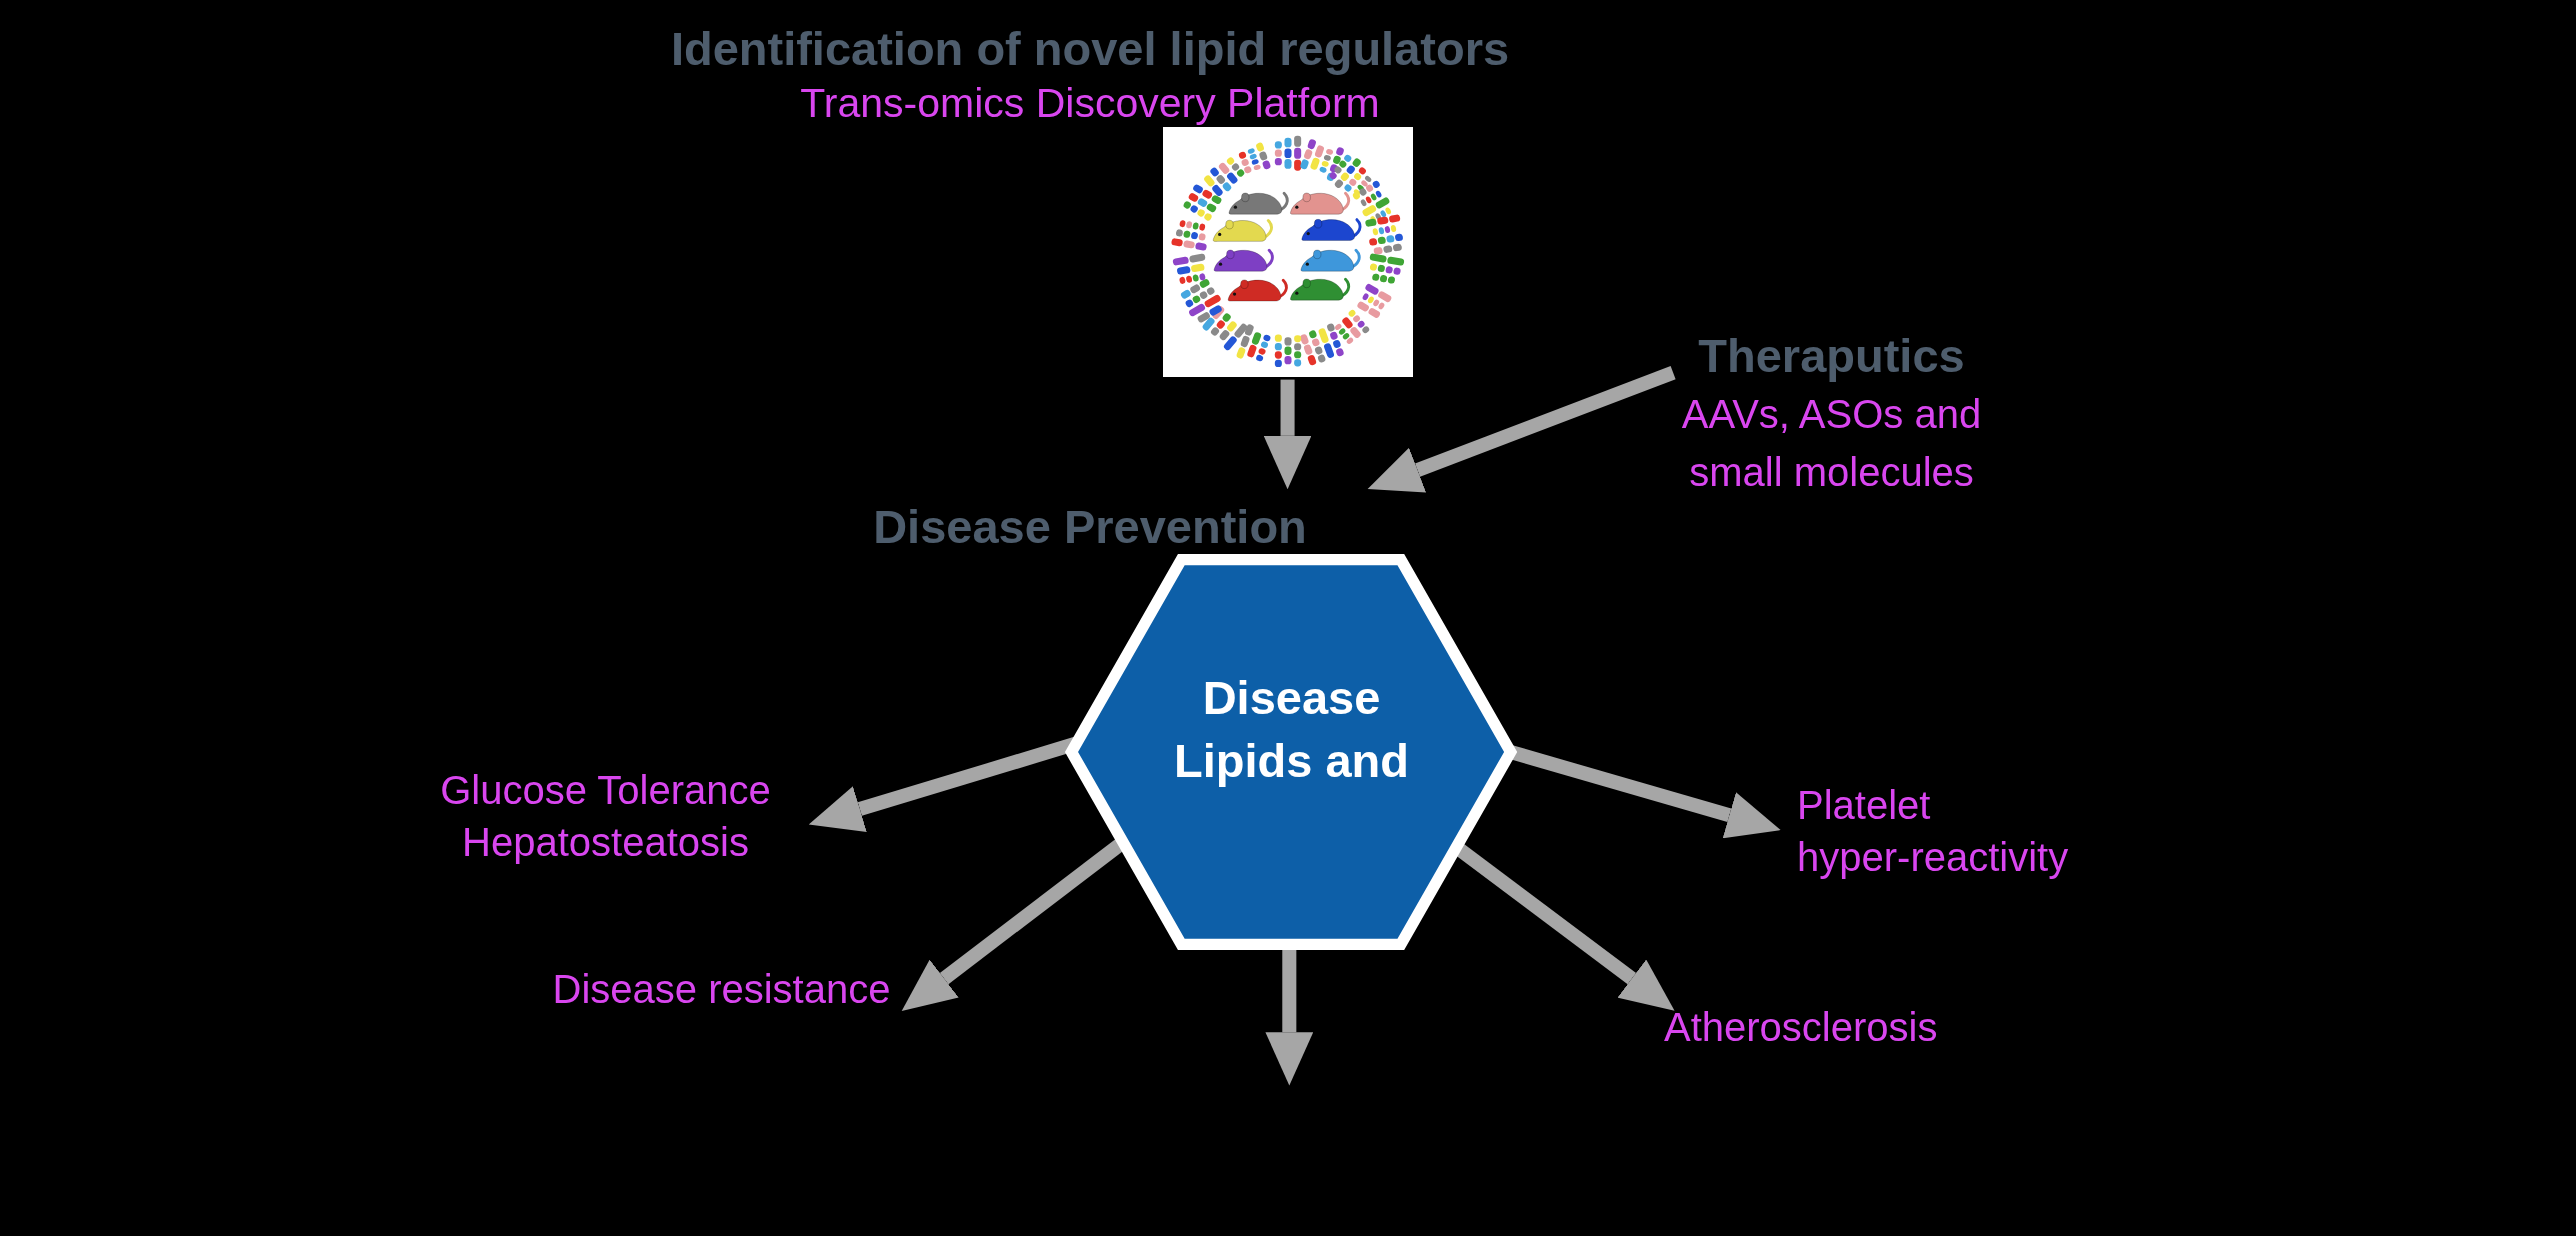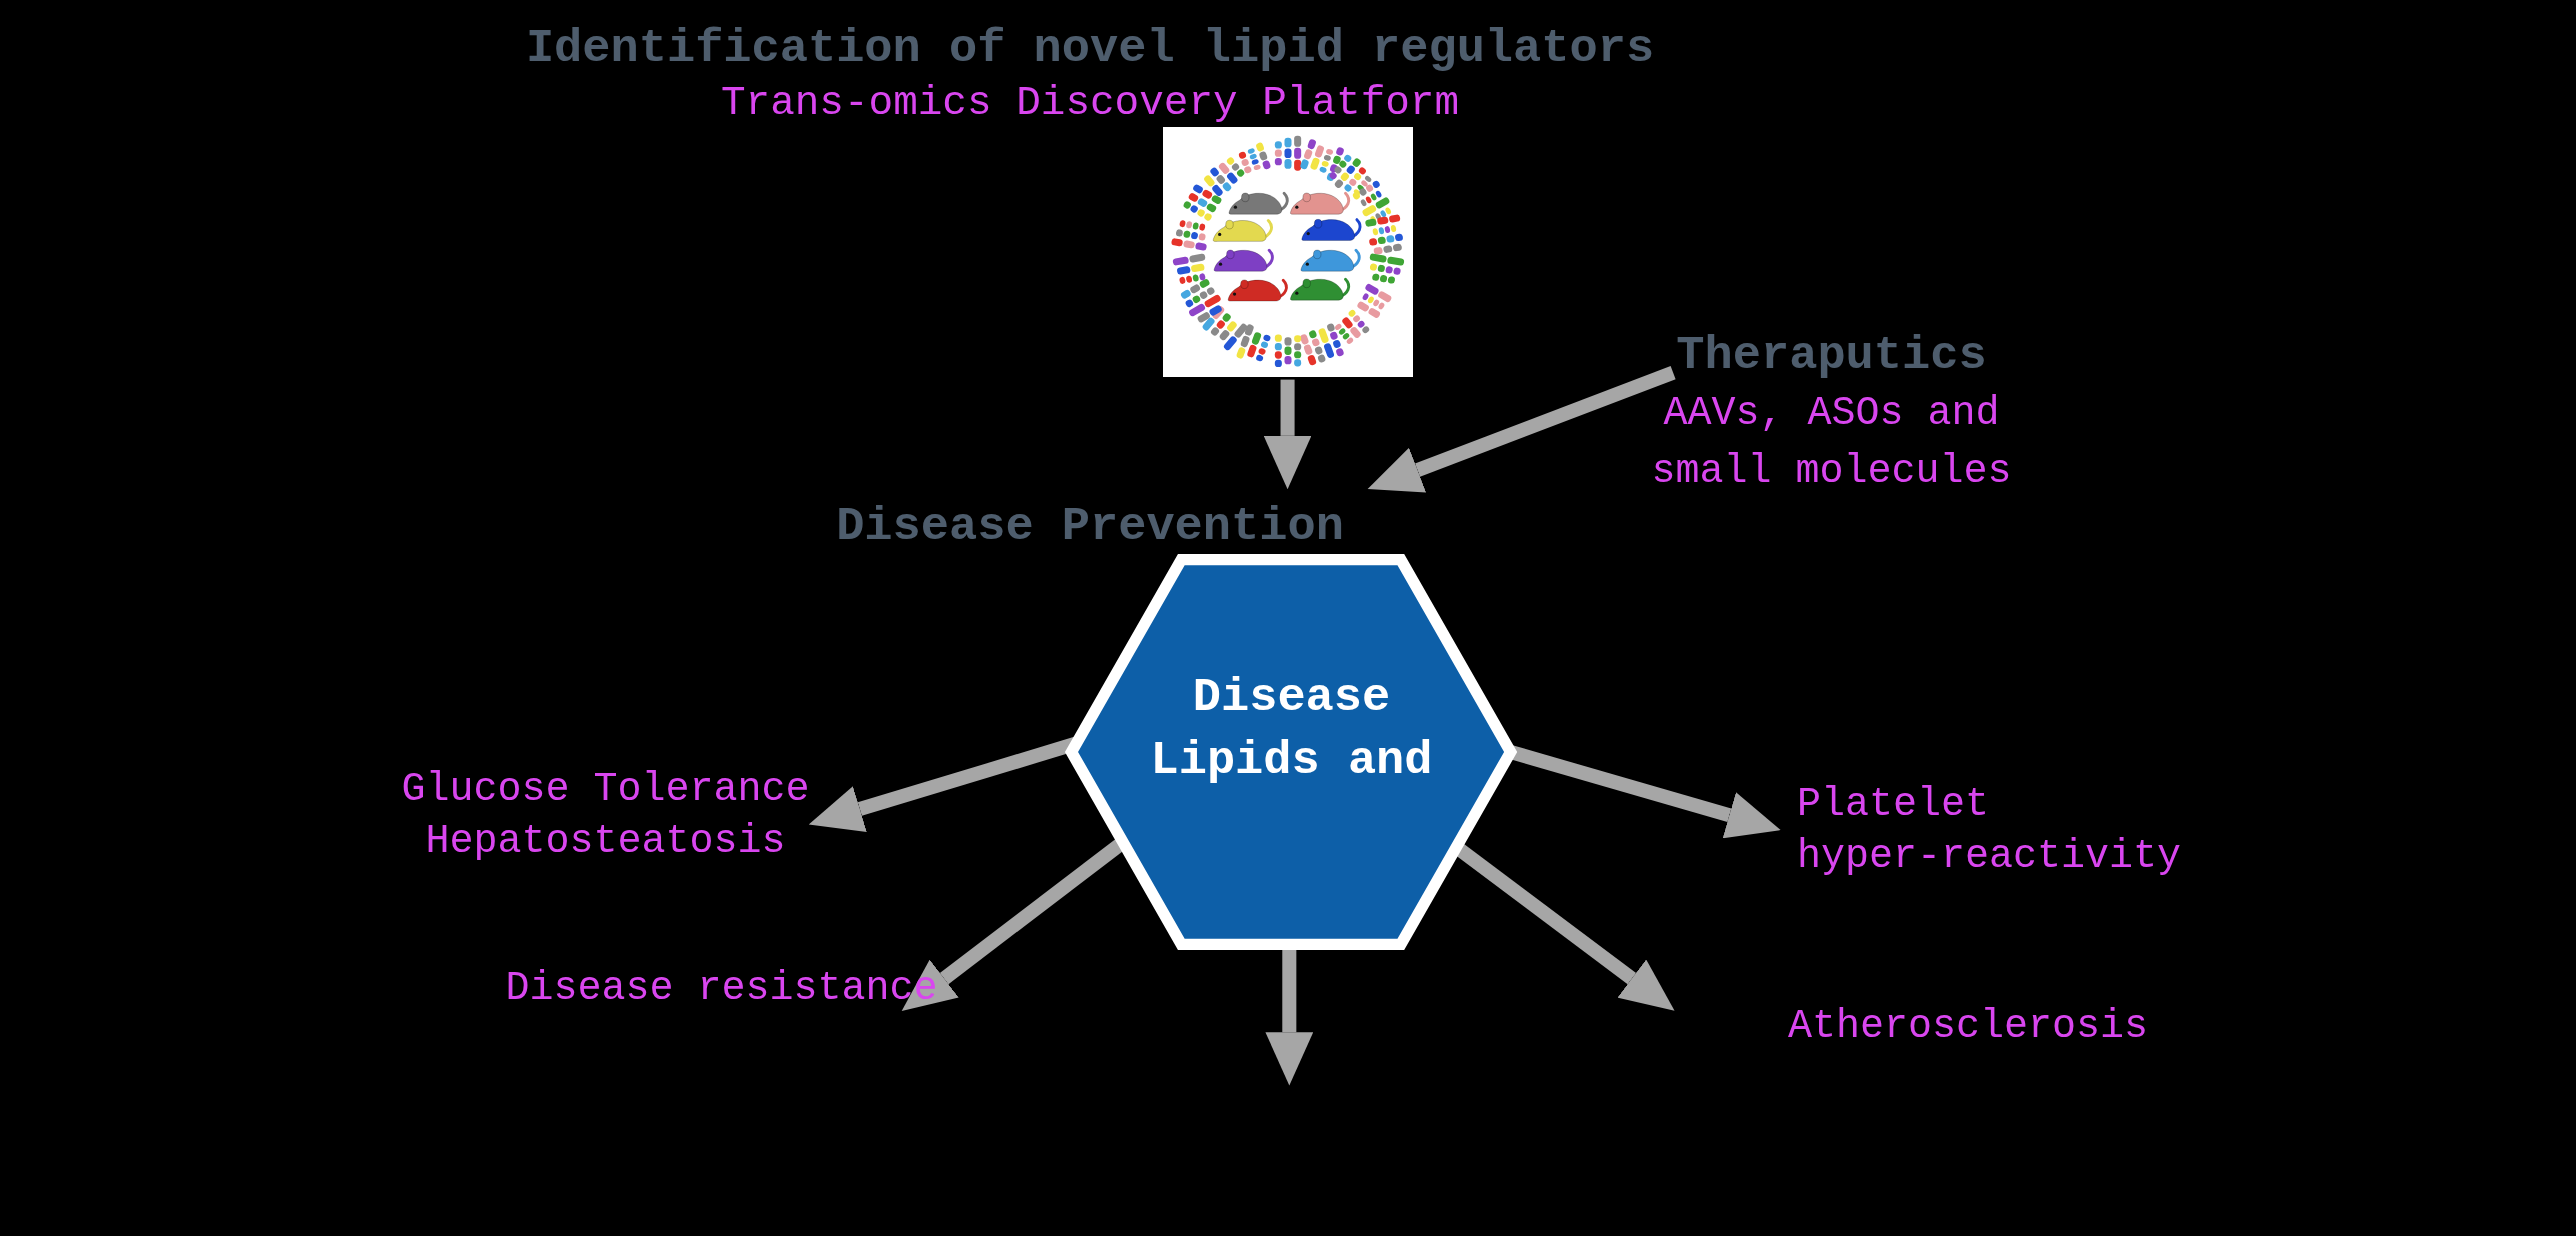--- a/index.html
+++ b/index.html
@@ -1,32 +1,32 @@
 <!DOCTYPE html>
 <html style="font-size:14px"><head>
 <meta charset="utf-8">
 <style>
   html,body{margin:0;padding:0;background:#000;}
   #stage{position:relative;width:2180px;height:1237px;background:#000;overflow:hidden;
-         font-family:Liberation Mono, monospace;}
+         font-family:Liberation Sans, sans-serif;}
   .abs{position:absolute;}
   .slate-heading{color:#4e5d6d;font-weight:bold;font-size:47px;line-height:56px;white-space:nowrap;}
   .blue-text{color:#d946ef;font-size:40px;line-height:52px;white-space:nowrap;}
   #title-block{left:0;right:0;top:21px;text-align:center;}
   #subtitle{left:0;right:0;top:79px;text-align:center;font-size:41px;line-height:49px;}
   #logo-box{left:1163px;top:127px;width:250px;height:250px;background:#ffffff;}
   #therapeutics-block{left:1612px;top:327px;width:439px;text-align:center;}
   #therapeutics-block .sub{line-height:58px;}
   #disease-prevention{left:0;right:0;top:499px;text-align:center;}
   #hub-label{left:1028px;top:666px;width:527px;text-align:center;color:#ffffff;
              font-weight:bold;font-size:47px;line-height:63px;}
   #label-glucose{left:386px;top:764px;width:439px;text-align:center;}
   #label-insulin{left:502px;top:963px;width:439px;text-align:center;}
   #label-cardio{left:1070px;top:1085px;width:439px;text-align:center;}
-  #label-athero{left:1788px;top:1001px;text-align:left;}
+  #label-athero{left:1664px;top:1001px;text-align:left;}
   #label-platelet{left:1797px;top:779px;text-align:left;}
   svg.overlay{position:absolute;left:0;top:0;}
 </style>
 </head>
 <body>
 
 <div id="stage">
 
   <svg class="overlay" width="2576" height="1237" viewBox="0 0 2933 1408">
     <defs>

